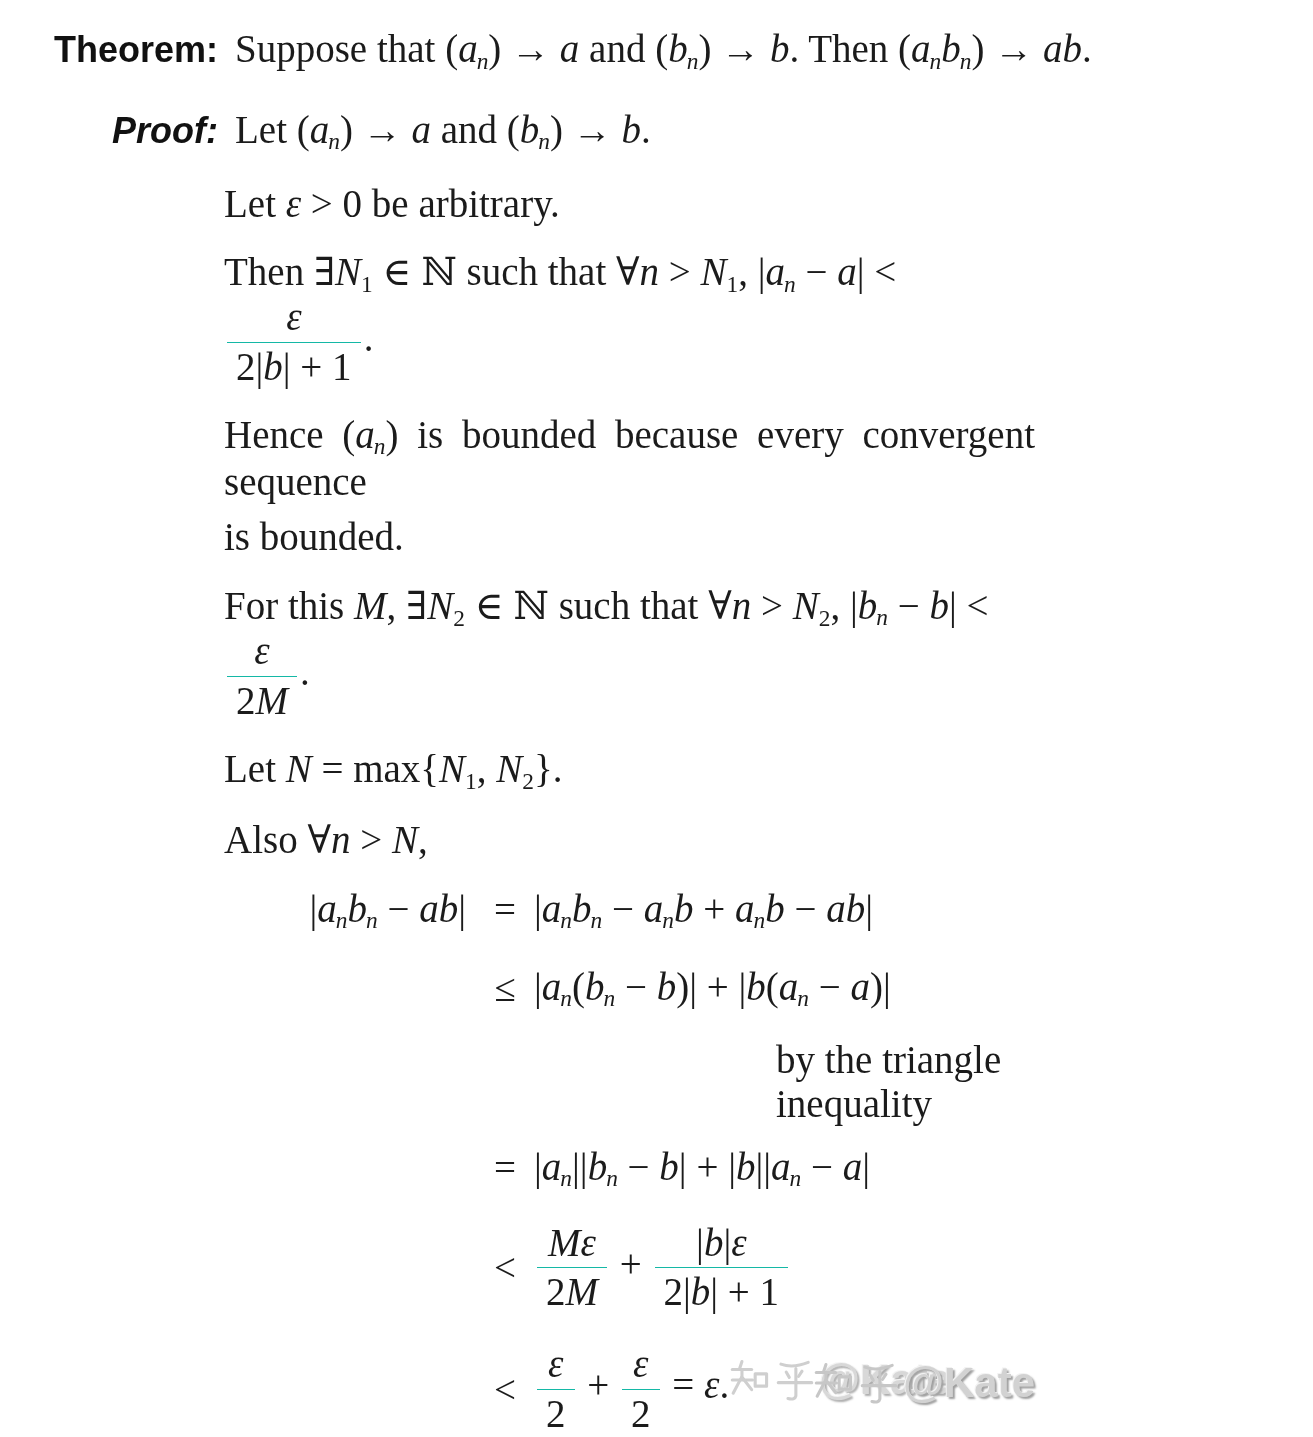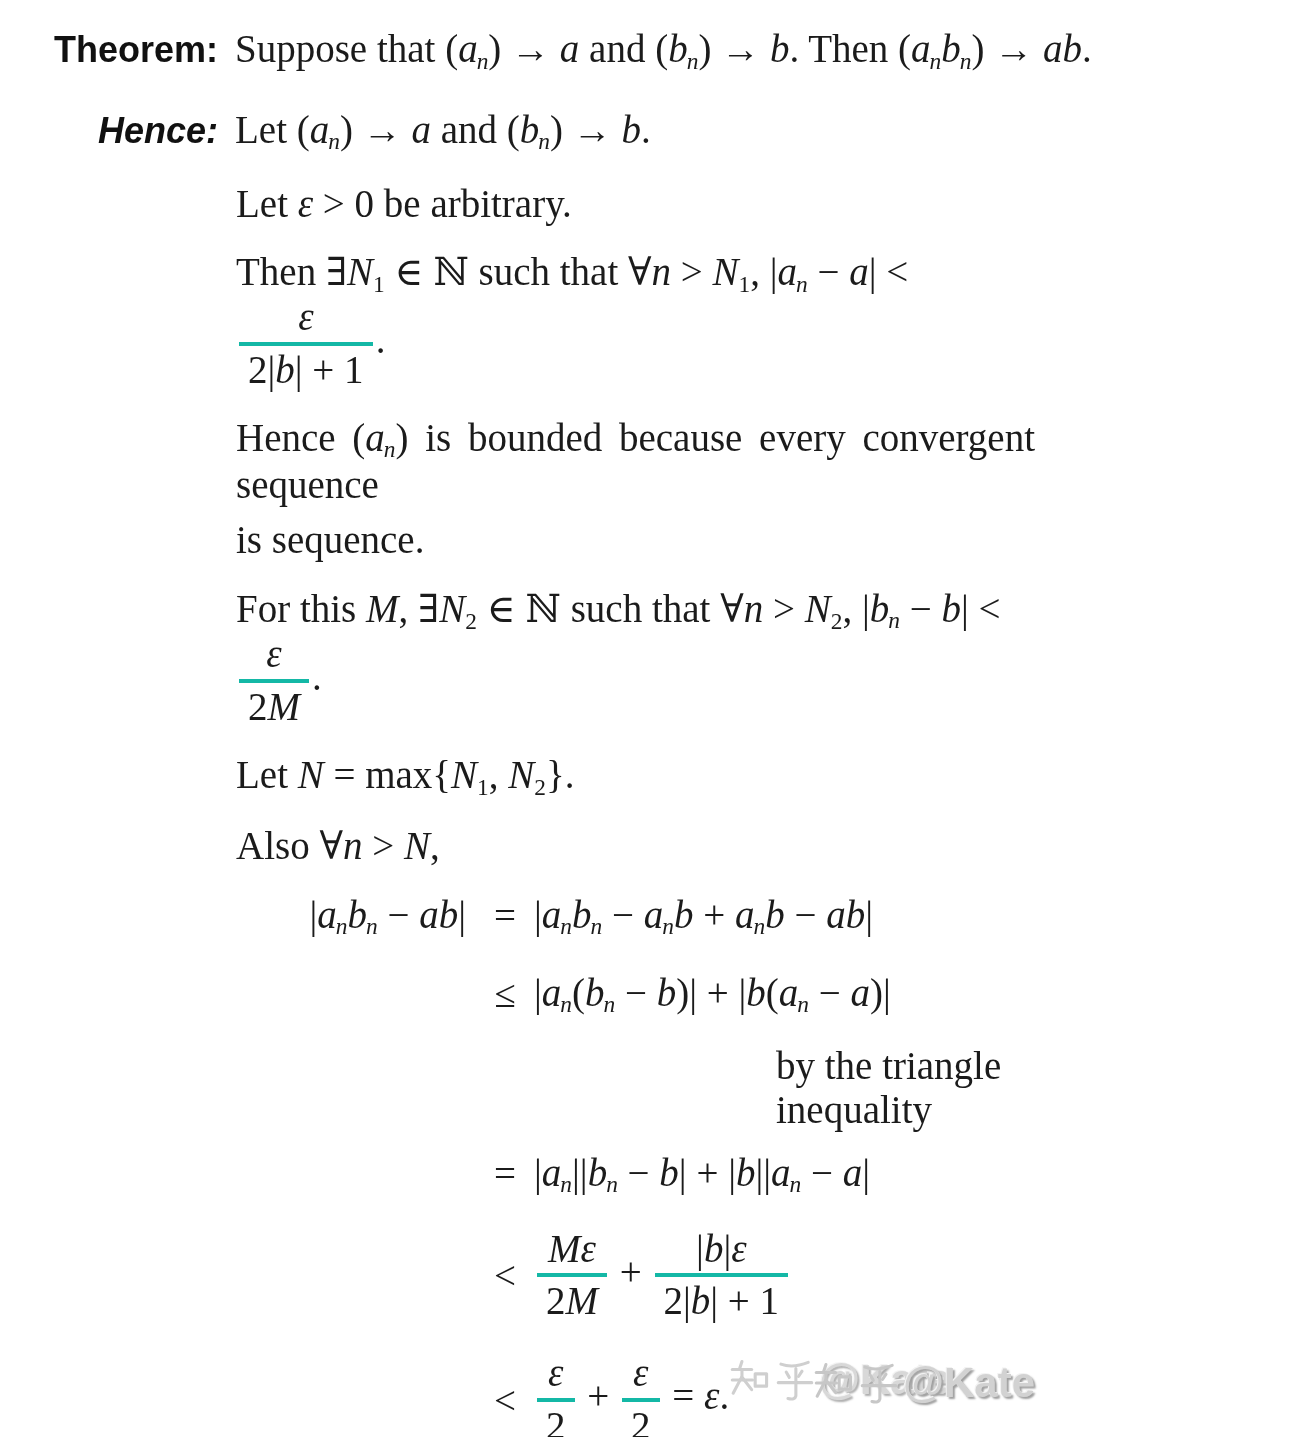--- a/index.html
+++ b/index.html
@@ -26,35 +26,35 @@
     width: 212px; text-align: right;
     font-family: "Liberation Sans", "DejaVu Sans", sans-serif;
     font-weight: 700; font-size: 36px;
     color: #111;
   }
   .lbl.italic { font-style: italic; }
   .tline .math { padding-left: 17px; white-space: nowrap; margin-top: 7px; }
 
   
   .proof-body { margin-left: 218px; margin-right: 10px; }
-  .pline { margin-bottom: 25px; margin-left: 12px; }
+  .pline { margin-bottom: 25px; }
   .pline.justify { text-align: justify; text-align-last: justify; margin-bottom: 12px; }
 
   
   .r { font-style: normal; }
   .i { font-style: italic; }
   .sub  { font-style: italic; font-size: 0.60em; vertical-align: -0.28em; margin-left: -1px; }
   .subr { font-style: normal; font-size: 0.60em; vertical-align: -0.28em; }
   .frac {
     display: inline-block; vertical-align: middle;
     text-align: center; margin: 0 3px;
     line-height: 1.05;
   }
   .frac .num { display: block; padding: 0 9px 4px; }
-  .frac .den { display: block; padding: 4px 9px 0; border-top: 4px solid #14b8a6; }
+  .frac .den { display: block; padding: 4px 9px 0; border-top: 1px solid #14b8a6; }
 
   
   .eq-block { margin-top: 4px; }
   .eq-row { display: flex; align-items: center; margin-bottom: 31px; }
   .eq-lhs { flex: none; width: 252px; text-align: right; padding-right: 10px; box-sizing: border-box; }
   .eq-rel { flex: none; width: 58px; text-align: center; }
   .eq-rhs { flex: none; }
   .eq-note { margin: -4px 0 19px 552px; }
 
   .closing { margin-top: 8px; }
@@ -83,30 +83,30 @@
 
 <div class="page">
   <div class="doc">
 
     <div class="tline">
       <span class="lbl">Theorem:</span>
       <span class="math"><span class="r">Suppose that (</span><span class="i">a</span><span class="sub">n</span><span class="r">) → </span><span class="i">a</span><span class="r"> and (</span><span class="i">b</span><span class="sub">n</span><span class="r">) → </span><span class="i">b</span><span class="r">. Then (</span><span class="i">a</span><span class="sub">n</span><span class="i">b</span><span class="sub">n</span><span class="r">) → </span><span class="i">ab</span><span class="r">.</span></span>
     </div>
 
     <div class="tline">
-      <span class="lbl italic">Hence:</span>
+      <span class="lbl italic">Proof:</span>
       <span class="math"><span class="r">Let (</span><span class="i">a</span><span class="sub">n</span><span class="r">) → </span><span class="i">a</span><span class="r"> and (</span><span class="i">b</span><span class="sub">n</span><span class="r">) → </span><span class="i">b</span><span class="r">.</span></span>
     </div>
 
     <div class="proof-body">
       <div>
           <div class="pline"><span class="r">Let </span><span class="i">ε</span><span class="r"> &gt; 0 be arbitrary.</span></div>
           <div class="pline"><span class="r">Then ∃</span><span class="i">N</span><span class="subr">1</span><span class="r"> ∈ ℕ such that ∀</span><span class="i">n</span><span class="r"> &gt; </span><span class="i">N</span><span class="subr">1</span><span class="r">, |</span><span class="i">a</span><span class="sub">n</span><span class="r"> − </span><span class="i">a</span><span class="r">| &lt; </span><span class="frac"><span class="num"><span class="i">ε</span></span><span class="den"><span class="r">2|</span><span class="i">b</span><span class="r">| + 1</span></span></span><span class="r">.</span></div>
           <div class="pline justify"><span class="r">Hence (</span><span class="i">a</span><span class="sub">n</span><span class="r">) is bounded because every convergent sequence</span></div>
-          <div class="pline"><span class="r">is sequence.</span></div>
+          <div class="pline"><span class="r">is bounded.</span></div>
           <div class="pline"><span class="r">For this </span><span class="i">M</span><span class="r">, ∃</span><span class="i">N</span><span class="subr">2</span><span class="r"> ∈ ℕ such that ∀</span><span class="i">n</span><span class="r"> &gt; </span><span class="i">N</span><span class="subr">2</span><span class="r">, |</span><span class="i">b</span><span class="sub">n</span><span class="r"> − </span><span class="i">b</span><span class="r">| &lt; </span><span class="frac"><span class="num"><span class="i">ε</span></span><span class="den"><span class="r">2</span><span class="i">M</span></span></span><span class="r">.</span></div>
           <div class="pline"><span class="r">Let </span><span class="i">N</span><span class="r"> = max{</span><span class="i">N</span><span class="subr">1</span><span class="r">, </span><span class="i">N</span><span class="subr">2</span><span class="r">}.</span></div>
           <div class="pline"><span class="r">Also ∀</span><span class="i">n</span><span class="r"> &gt; </span><span class="i">N</span><span class="r">,</span></div>
         </div>
       <div class="eq-block">
           <div class="eq-row">
             <span class="eq-lhs"><span class="r">|</span><span class="i">a</span><span class="sub">n</span><span class="i">b</span><span class="sub">n</span><span class="r"> − </span><span class="i">ab</span><span class="r">|</span></span>
             <span class="eq-rel">=</span>
             <span class="eq-rhs"><span class="r">|</span><span class="i">a</span><span class="sub">n</span><span class="i">b</span><span class="sub">n</span><span class="r"> − </span><span class="i">a</span><span class="sub">n</span><span class="i">b</span><span class="r"> + </span><span class="i">a</span><span class="sub">n</span><span class="i">b</span><span class="r"> − </span><span class="i">ab</span><span class="r">|</span></span>
           </div>

